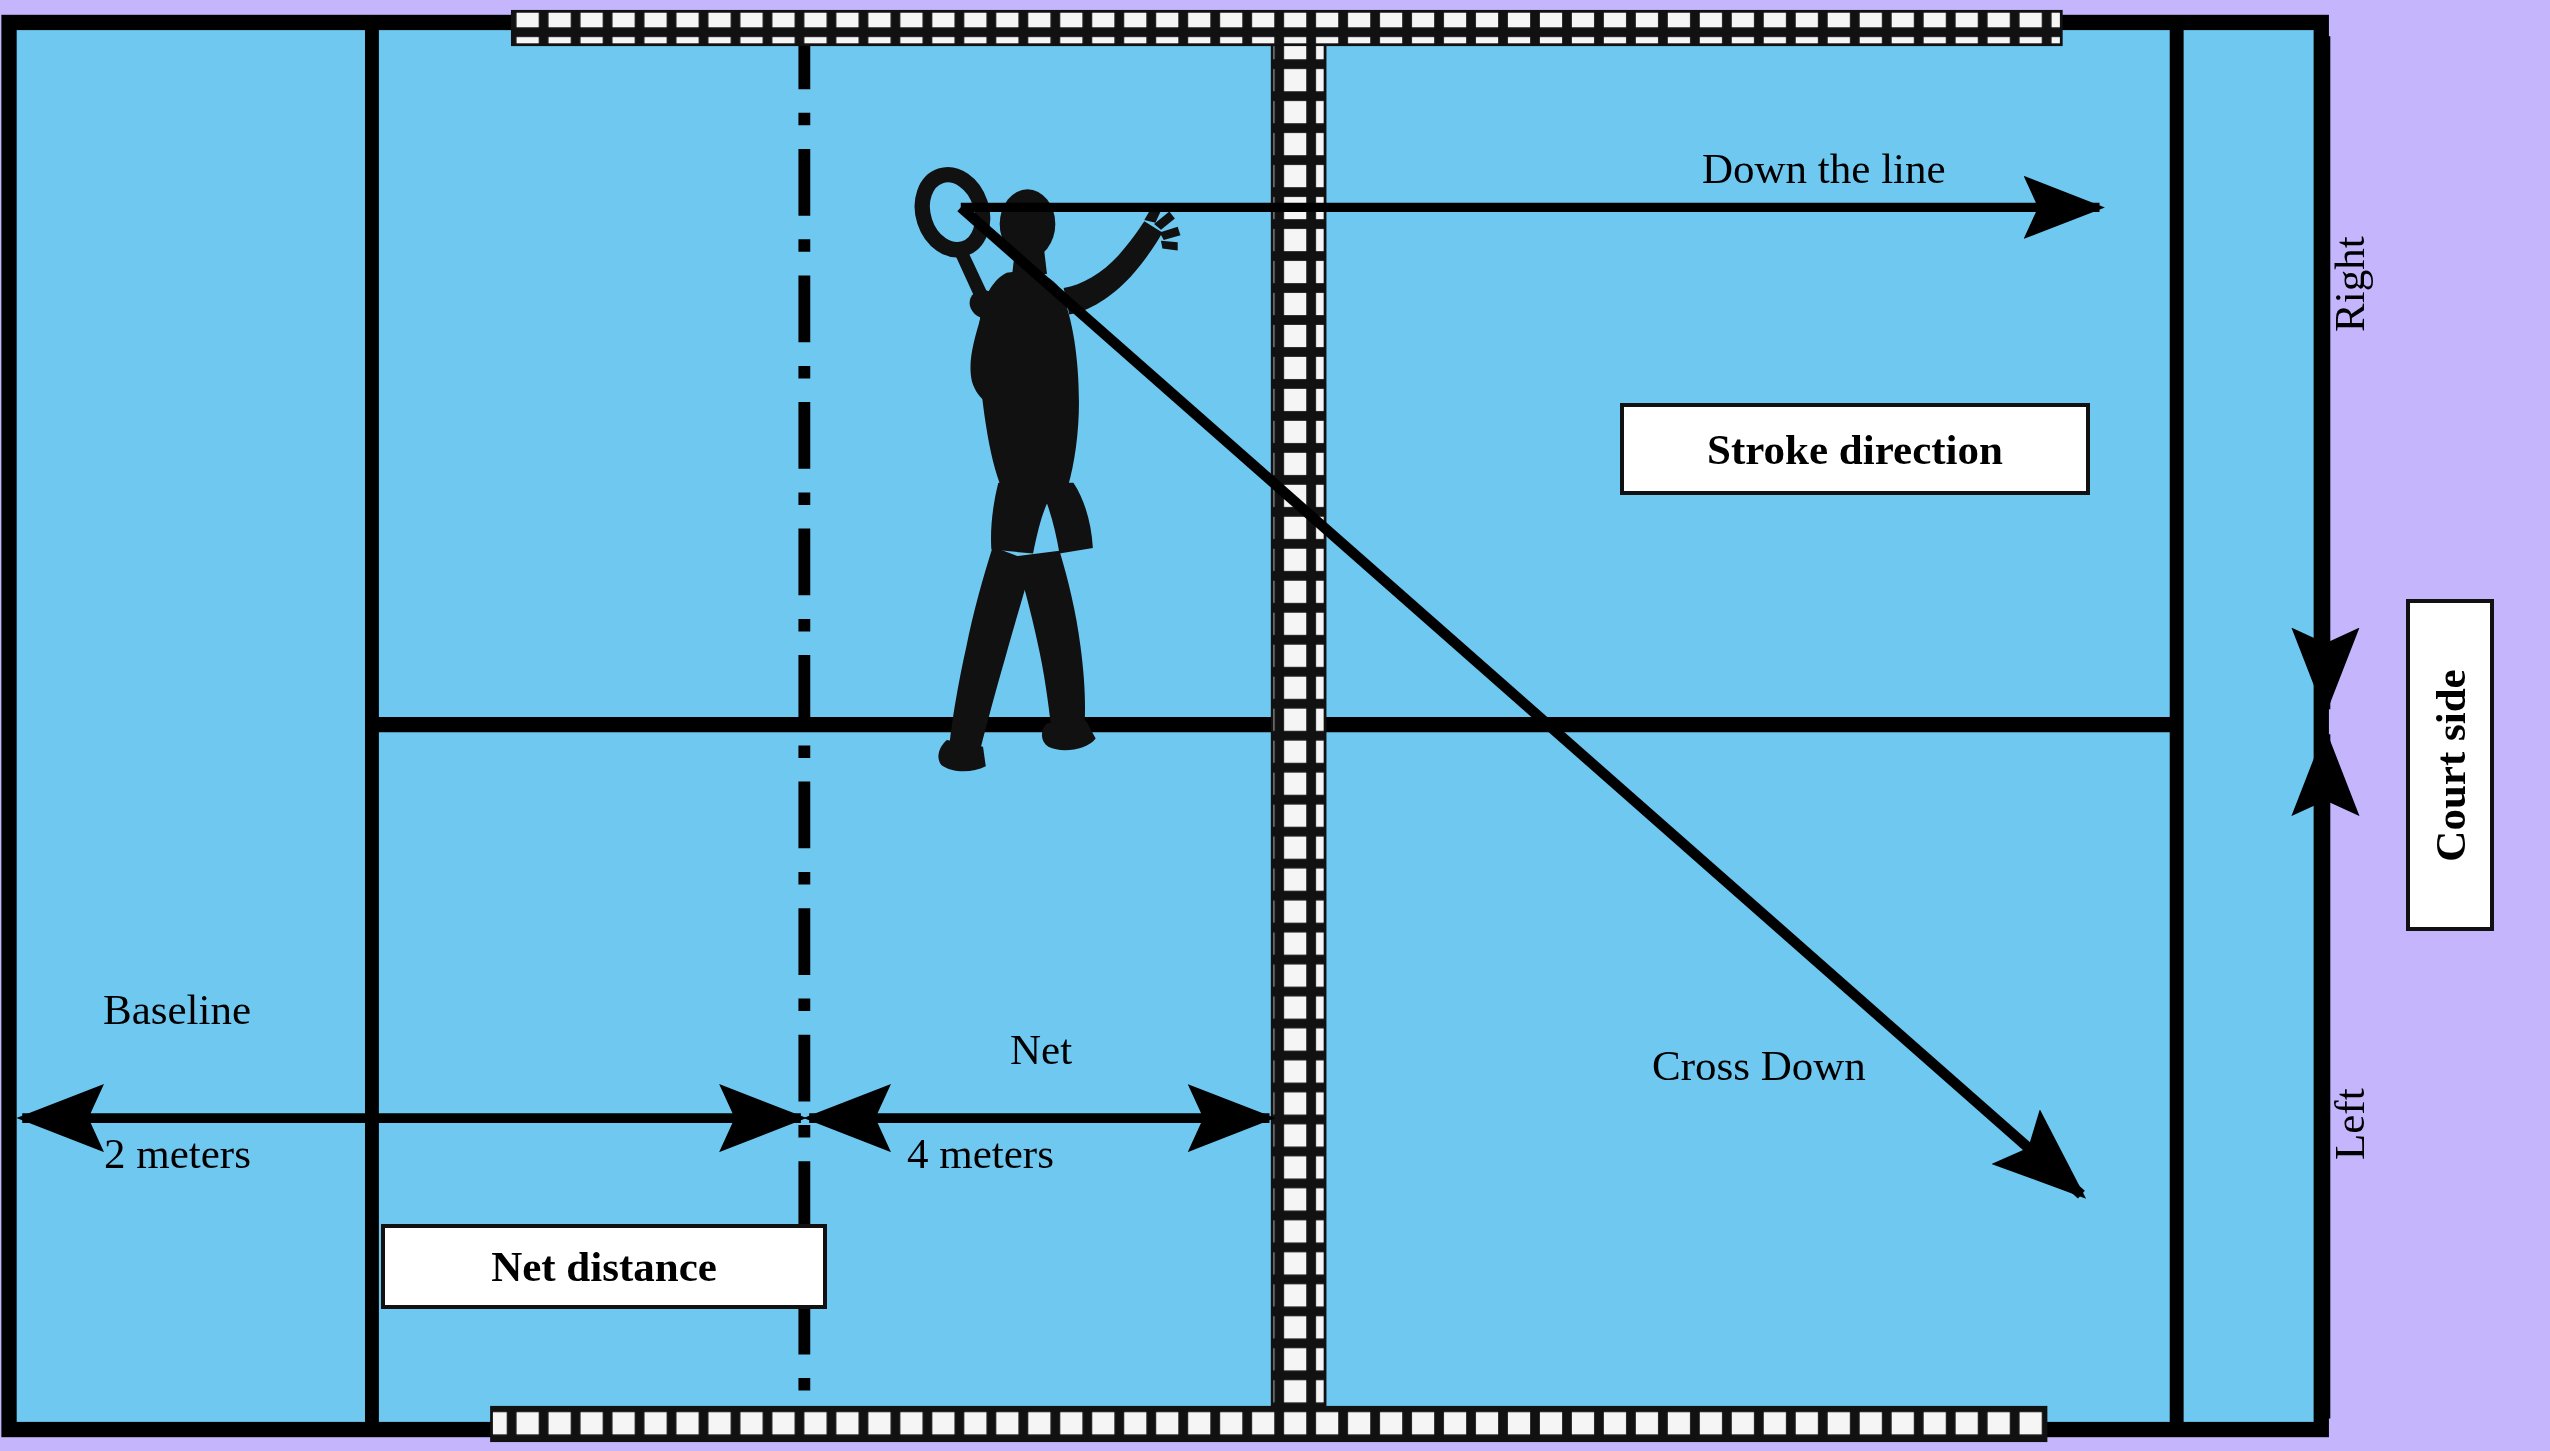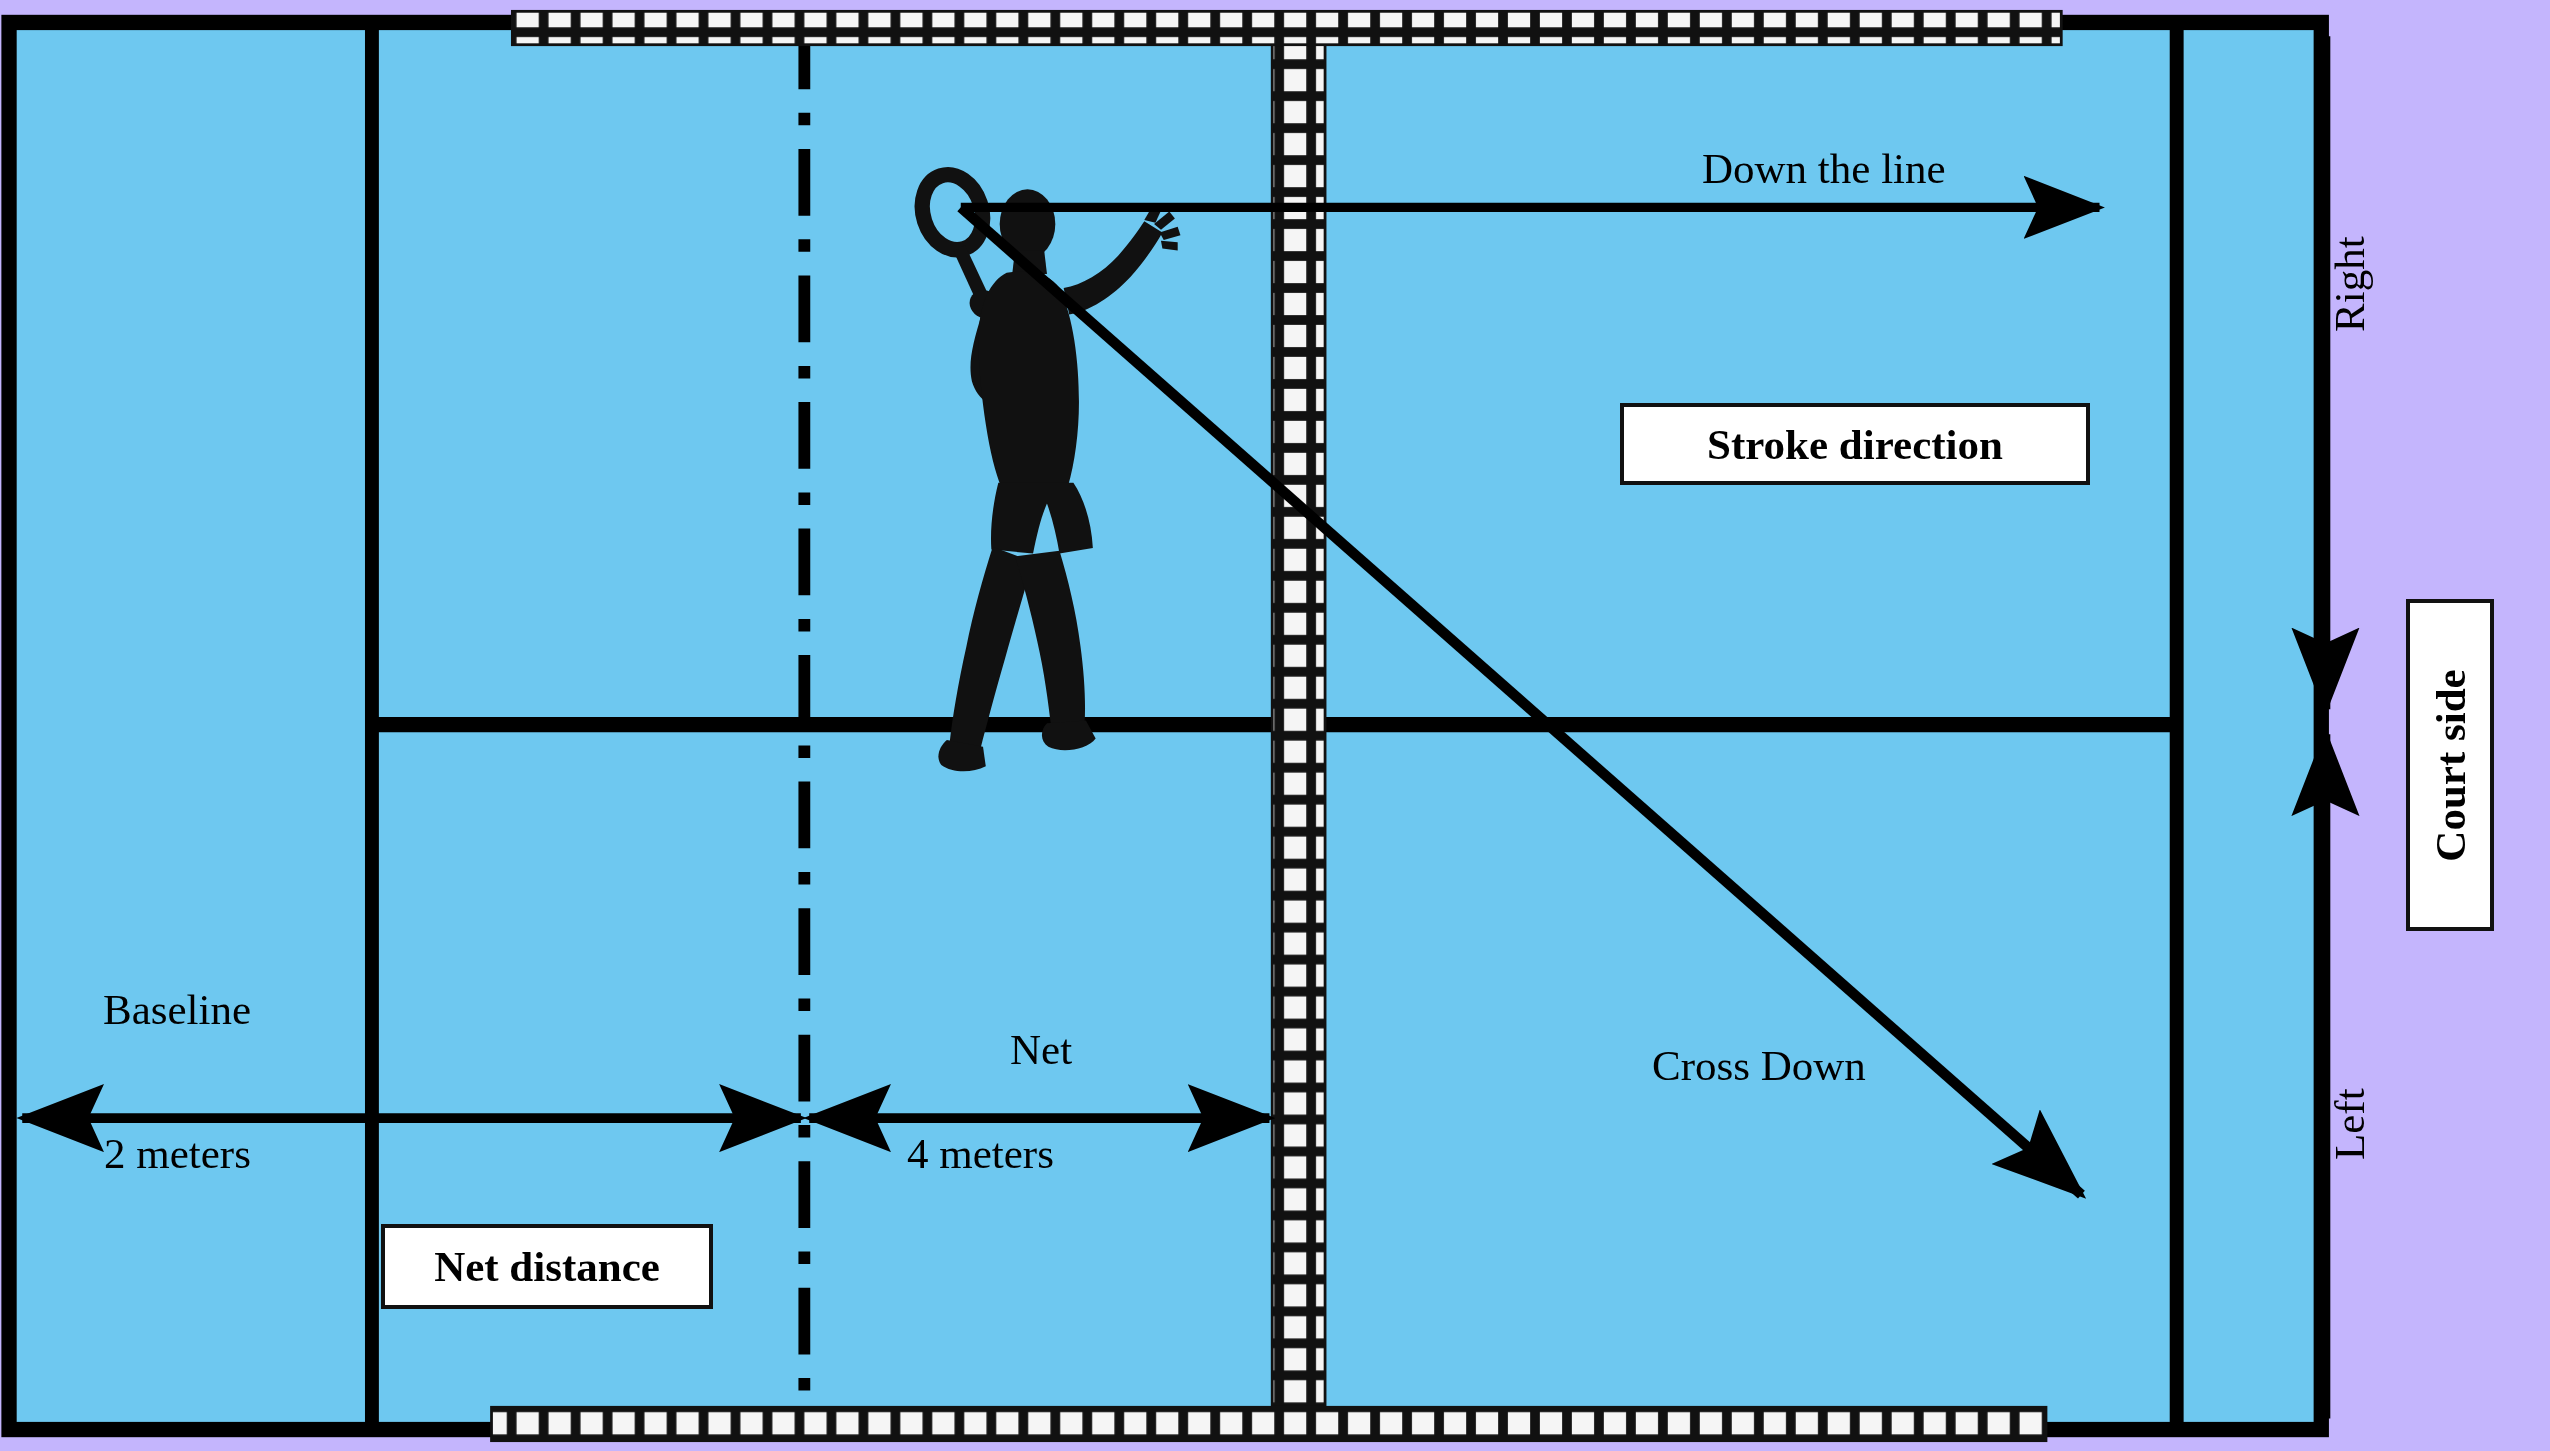--- a/index.html
+++ b/index.html
@@ -216,26 +216,26 @@
   <div class="lbl lbl-plain" style="left:1010px; top:1028px;">Net</div>
 
   <div class="lbl lbl-plain" style="left:104px; top:1132px;">2 meters</div>
 
   <div class="lbl lbl-plain" style="left:907px; top:1132px;">4 meters</div>
 
   <div class="lbl lbl-plain rot90" style="left:2328px; top:332px; transform-origin:0 0;">Right</div>
 
   <div class="lbl lbl-plain rot90" style="left:2328px; top:1160px; transform-origin:0 0;">Left</div>
 
-  <div class="boxed" style="left:1620px; top:403px; width:470px; height:82px;">
+  <div class="boxed" style="left:1620px; top:403px; width:470px; height:92px;">
     <span>Stroke direction</span>
   </div>
 
   <div class="boxed" style="left:2406px; top:599px; width:88px; height:332px;">
     <span class="vbox-inner">Court side</span>
   </div>
 
-  <div class="boxed" style="left:381px; top:1224px; width:332px; height:85px;">
+  <div class="boxed" style="left:381px; top:1224px; width:446px; height:85px;">
     <span>Net distance</span>
   </div>
 
 </div>
 
 
 </body></html>

